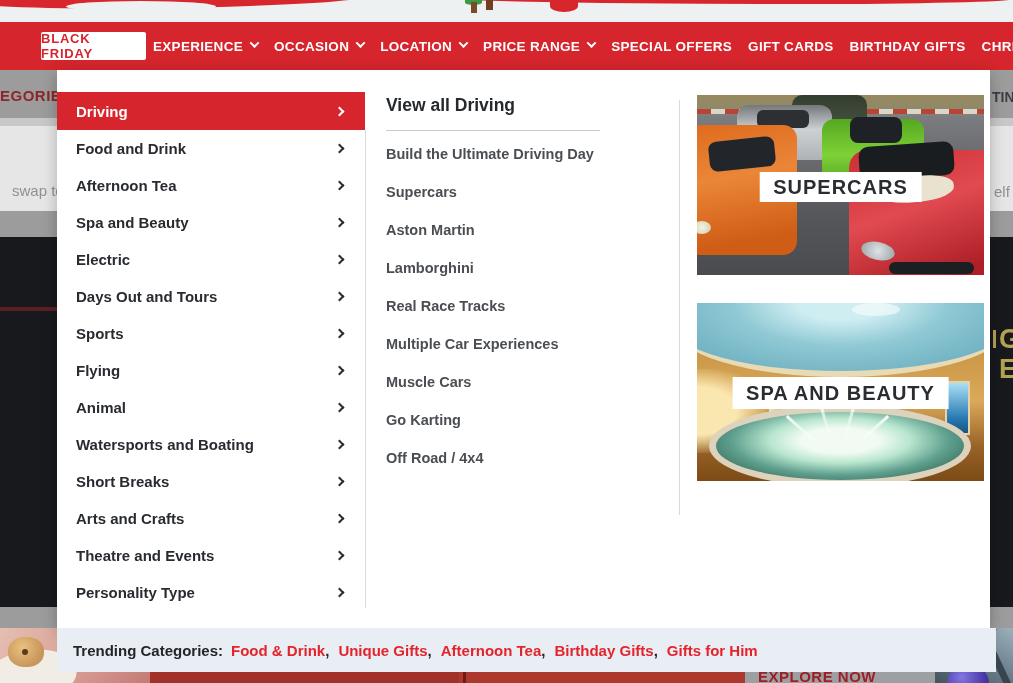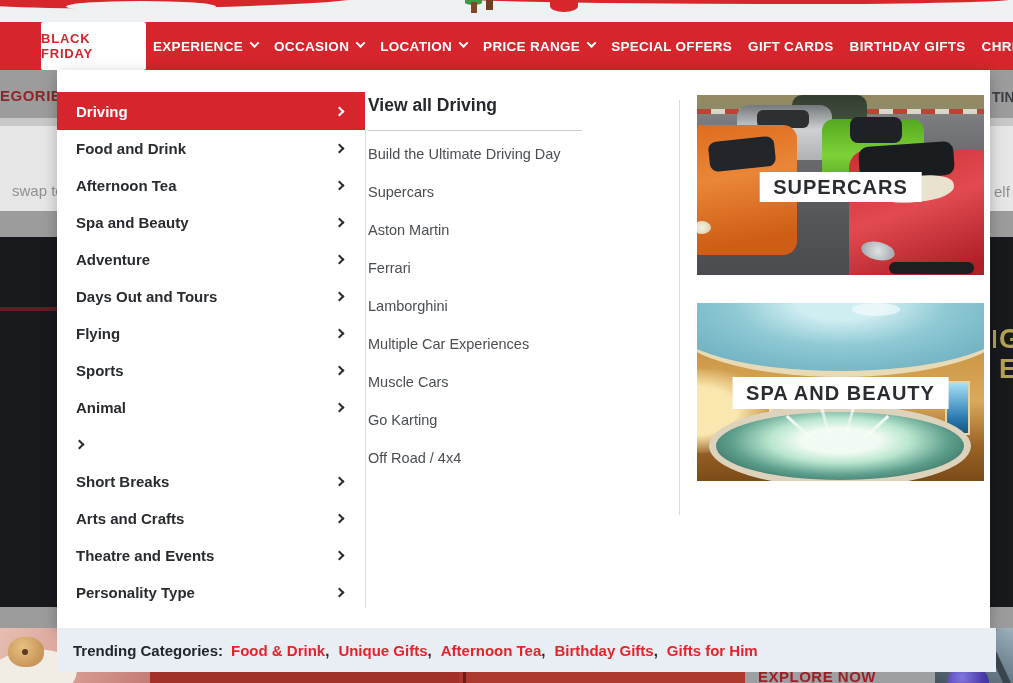--- a/index.html
+++ b/index.html
@@ -13,21 +13,21 @@
   .tb-snow1{position:absolute;left:66px;top:1px;width:150px;height:11px;background:#eef1f2;border-radius:50%;}
   .tb-red-r{position:absolute;left:412px;top:-10px;width:601px;height:14px;background:#d8262d;border-radius:0 0 35% 60%;}
   .tb-notch{position:absolute;left:550px;top:0;width:28px;height:12px;background:#d8262d;border-radius:0 0 50% 50%;}
   .trunk1{position:absolute;left:471px;top:2px;width:6px;height:11px;background:#7c4a2a;}
   .trunk2{position:absolute;left:486px;top:0;width:7px;height:10px;background:#6f3f22;}
   .treetop{position:absolute;left:465px;top:0;width:17px;height:5px;background:#3c9a42;border-radius:0 0 50% 50%;}
 
   
   .navbar{position:absolute;left:0;top:22px;width:1013px;height:48px;background:#d6252c;
           display:flex;align-items:center;padding-left:41px;}
-  .bf-btn{width:105px;height:48px;background:#fff;border-radius:2px;display:flex;align-items:center;justify-content:center;
+  .bf-btn{width:105px;height:28px;background:#fff;border-radius:2px;display:flex;align-items:center;justify-content:center;
           color:#d6252c;font-size:13px;font-weight:700;letter-spacing:.8px;flex:0 0 auto;cursor:pointer;}
   .nav-items{display:flex;align-items:center;gap:16px;margin-left:7px;white-space:nowrap;}
   .nav-item{display:flex;align-items:center;color:#fff;font-size:13.5px;font-weight:700;letter-spacing:.3px;cursor:pointer;}
   .chev-down{width:7px;height:7px;border-right:2px solid #fff;border-bottom:2px solid #fff;
              transform:rotate(45deg) translate(-1px,-1px);margin-left:8px;margin-top:-3px;}
 
   
   .cat-bar{position:absolute;left:0;top:70px;width:1013px;height:48px;background:#9c9c9d;}
   .frag-egories{position:absolute;left:0;top:17px;font-size:15px;font-weight:800;color:#8c2628;letter-spacing:.5px;}
   .frag-tin{position:absolute;left:992px;top:19px;font-size:14px;font-weight:700;color:#3a3e43;}
@@ -73,25 +73,25 @@
   .sb-label{font-size:15px;font-weight:700;color:#282b30;}
   .chev-right{width:7px;height:7px;border-top:2px solid #2a2d31;border-right:2px solid #2a2d31;
               transform:rotate(45deg);flex:0 0 auto;}
   .sb-item.active{background:#d6252c;height:38px;}
   .sb-item.active .sb-label{color:#fff;}
   .sb-item.active .chev-right{border-color:#fff;}
   .v-div{position:absolute;width:1px;background:#d9dadc;}
   .d1{left:308px;top:60px;height:478px;}
   .d2{left:622px;top:30px;height:415px;}
 
-  .mid-col{position:absolute;left:311px;top:22px;width:293px;}
+  .mid-col{position:absolute;left:329px;top:22px;width:293px;}
   .mid-title{font-size:17.5px;font-weight:800;color:#25282c;line-height:26px;}
   .mid-underline{width:214px;height:1px;background:#c9cbcd;margin-top:12px;}
   .mid-links{margin-top:4px;}
-  .mid-link{height:38px;display:flex;align-items:center;font-size:14.5px;font-weight:400;color:#4a4e53;cursor:pointer;}
+  .mid-link{height:38px;display:flex;align-items:center;font-size:14.5px;font-weight:700;color:#4a4e53;cursor:pointer;}
 
   
   .promo{position:absolute;left:640px;width:287px;overflow:hidden;cursor:pointer;}
   .promo-sc{top:25px;height:180px;
     background:linear-gradient(180deg,#96885f 0,#8f8a68 14px,#7b7c80 22px,#6a6b6f 62px,#56575b 120px,#4a4b4f 180px);}
   .curb{position:absolute;left:0;top:14px;width:287px;height:5px;opacity:.85;
         background:repeating-linear-gradient(90deg,#c0392b 0 14px,#e8e4da 14px 28px);}
   .car{position:absolute;}
   .c-dark{left:95px;top:0;width:75px;height:42px;border-radius:10px;background:linear-gradient(180deg,#333d30,#4c5a45);}
   .c-silver{left:40px;top:10px;width:95px;height:55px;border-radius:12px;background:linear-gradient(180deg,#75787b,#cdd1d4 45%,#aeb2b5);}
@@ -262,45 +262,46 @@
           <span class="sb-label">Afternoon Tea</span>
           <span class="chev-right"></span>
         </div>
 
         <div class="sb-item">
           <span class="sb-label">Spa and Beauty</span>
           <span class="chev-right"></span>
         </div>
 
         <div class="sb-item">
-          <span class="sb-label">Adventure</span>
+          <span class="sb-label">Electric</span>
           <span class="chev-right"></span>
         </div>
 
         <div class="sb-item">
           <span class="sb-label">Days Out and Tours</span>
           <span class="chev-right"></span>
         </div>
 
         <div class="sb-item">
+          <span class="sb-label">Sports</span>
+          <span class="chev-right"></span>
+        </div>
+
+        <div class="sb-item">
           <span class="sb-label">Flying</span>
           <span class="chev-right"></span>
         </div>
 
         <div class="sb-item">
-          <span class="sb-label">Sports</span>
-          <span class="chev-right"></span>
-        </div>
-
-        <div class="sb-item">
           <span class="sb-label">Animal</span>
           <span class="chev-right"></span>
         </div>
 
         <div class="sb-item">
+          <span class="sb-label">Watersports and Boating</span>
           <span class="chev-right"></span>
         </div>
 
         <div class="sb-item">
           <span class="sb-label">Short Breaks</span>
           <span class="chev-right"></span>
         </div>
 
         <div class="sb-item">
           <span class="sb-label">Arts and Crafts</span>
@@ -324,24 +325,24 @@
       <div class="mid-title">View all Driving</div>
       <div class="mid-underline"></div>
       <div class="mid-links">
 
           <a class="mid-link">Build the Ultimate Driving Day</a>
 
           <a class="mid-link">Supercars</a>
 
           <a class="mid-link">Aston Martin</a>
 
-          <a class="mid-link">Ferrari</a>
 
           <a class="mid-link">Lamborghini</a>
 
+          <a class="mid-link">Real Race Tracks</a>
 
 
           <a class="mid-link">Multiple Car Experiences</a>
 
 
           <a class="mid-link">Muscle Cars</a>
 
           <a class="mid-link">Go Karting</a>
 
           <a class="mid-link">Off Road / 4x4</a>

